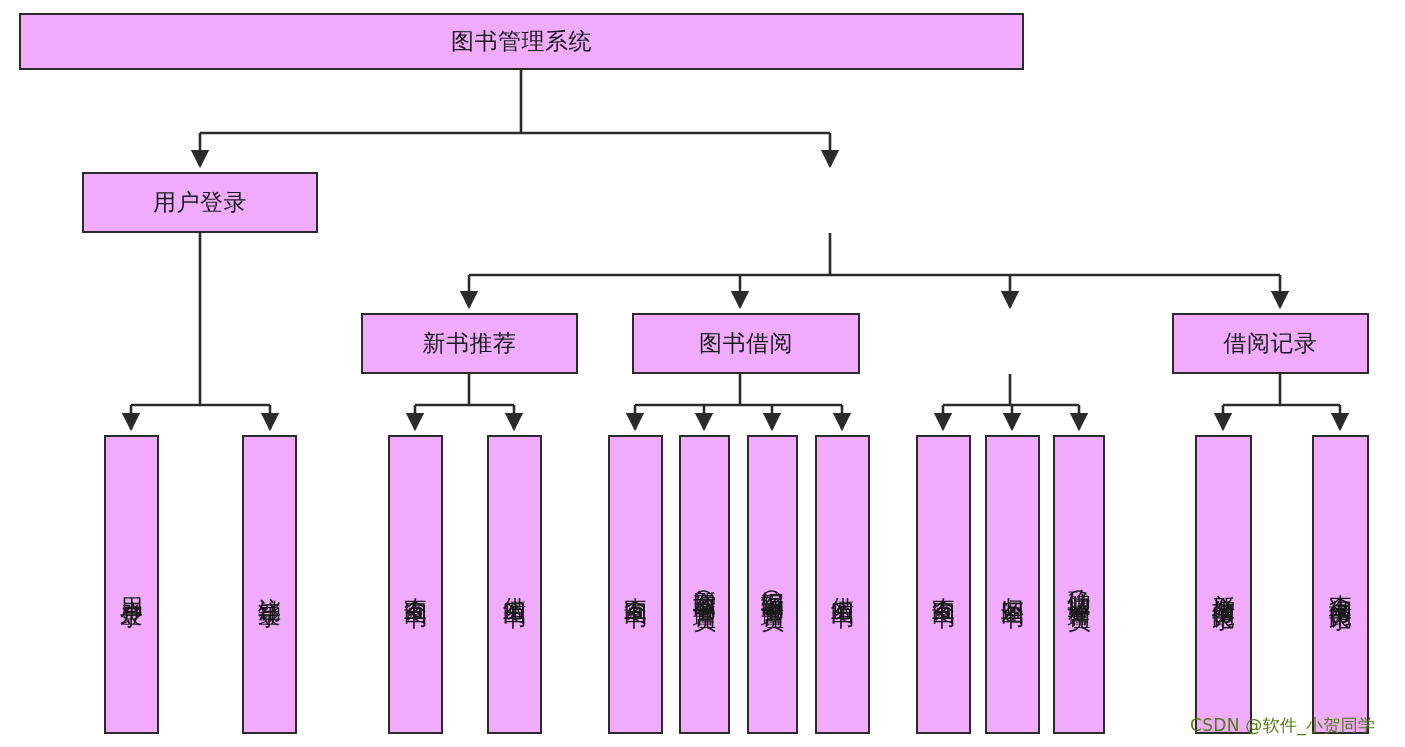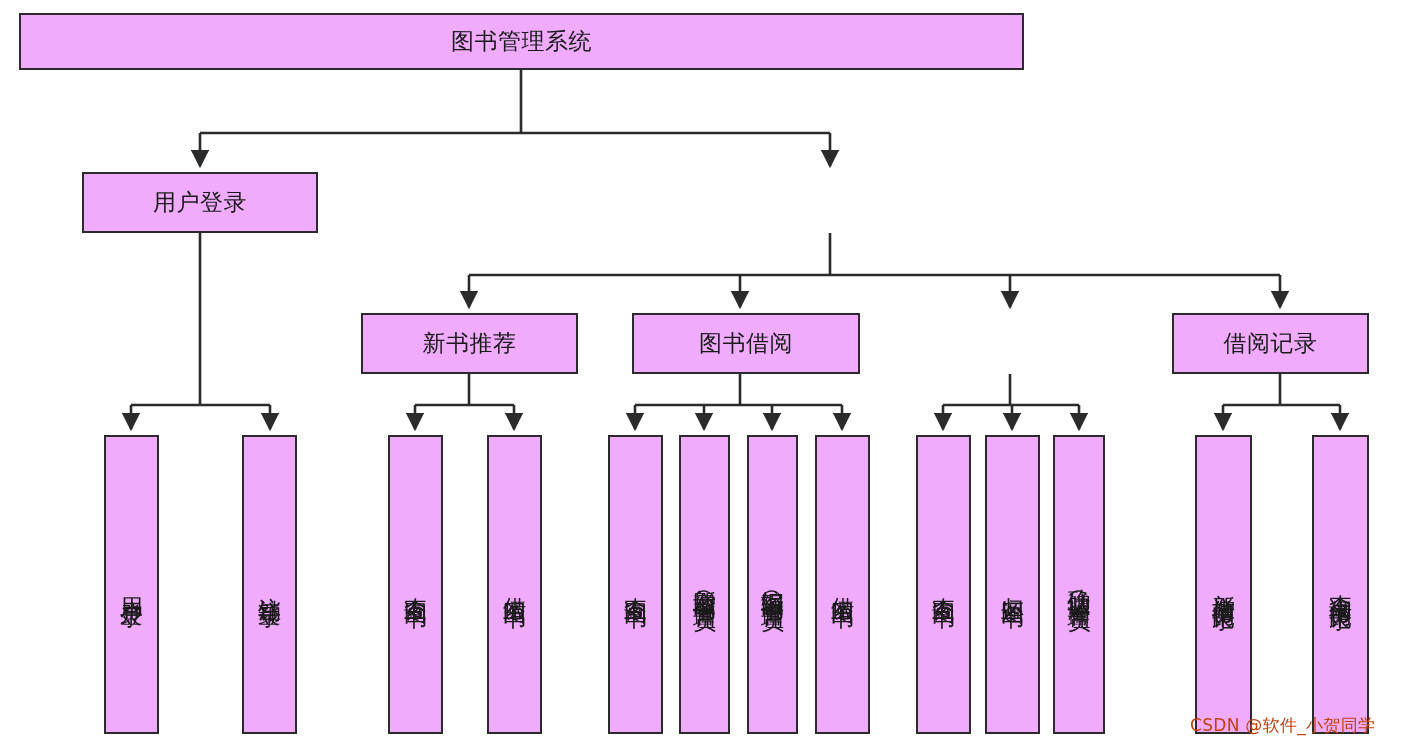--- a/index.html
+++ b/index.html
@@ -57,21 +57,21 @@
     letter-spacing: 3px;
     line-height: 1;
     white-space: nowrap;
     max-height: 290px;
   }
   #watermark {
     position: absolute;
     left: 1190px;
     top: 714px;
     font-size: 17px;
-    color: #c2410c;
+    color: #4d7c0f;
     white-space: nowrap;
     z-index: 5;
     letter-spacing: 0.3px;
   }
 </style>
 </head>
 <body>
 
 <div id="stage">
 

